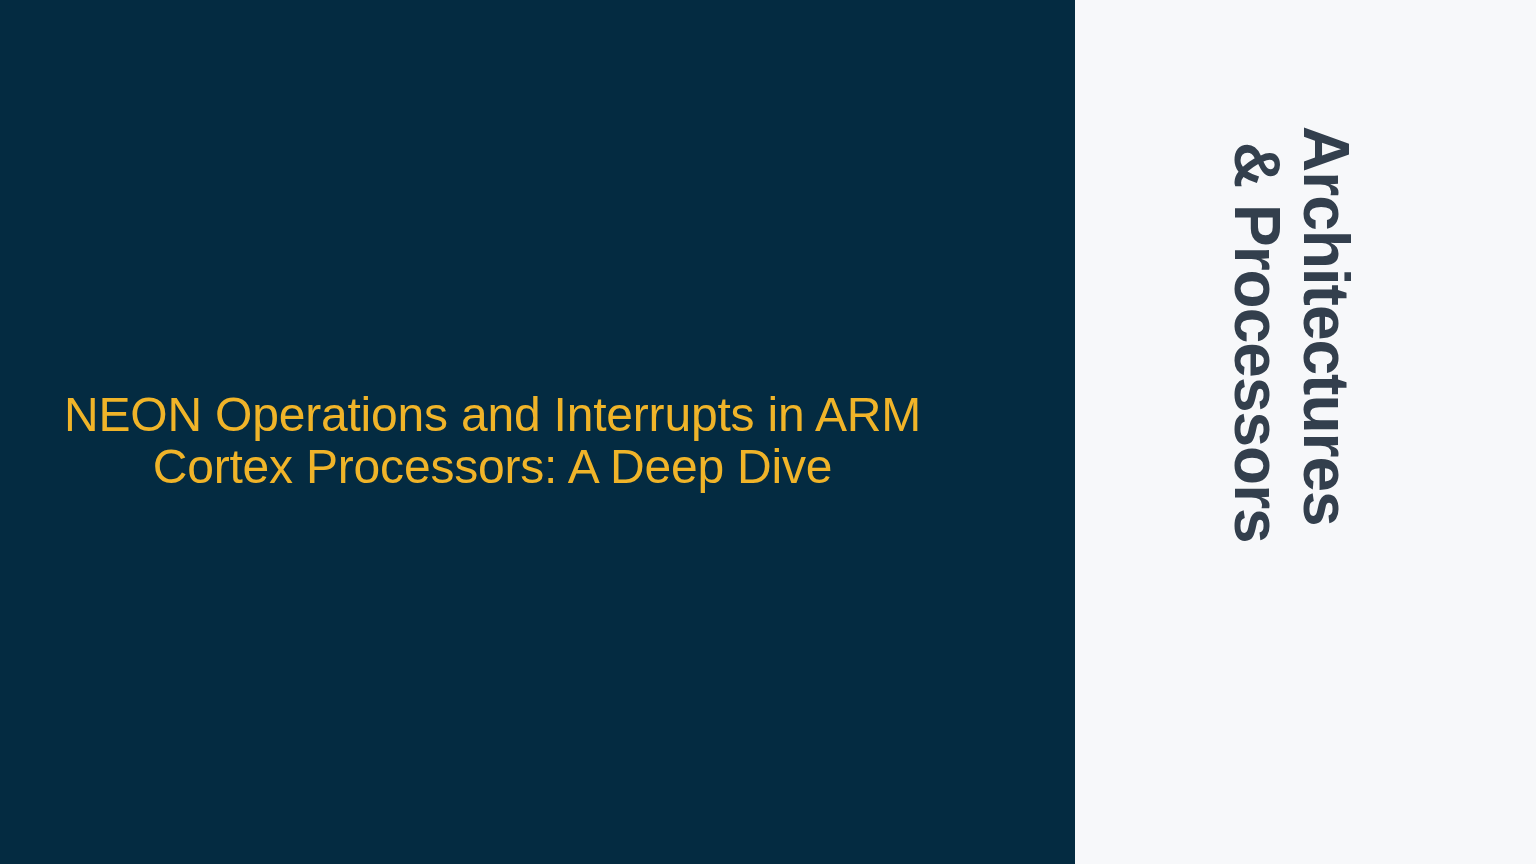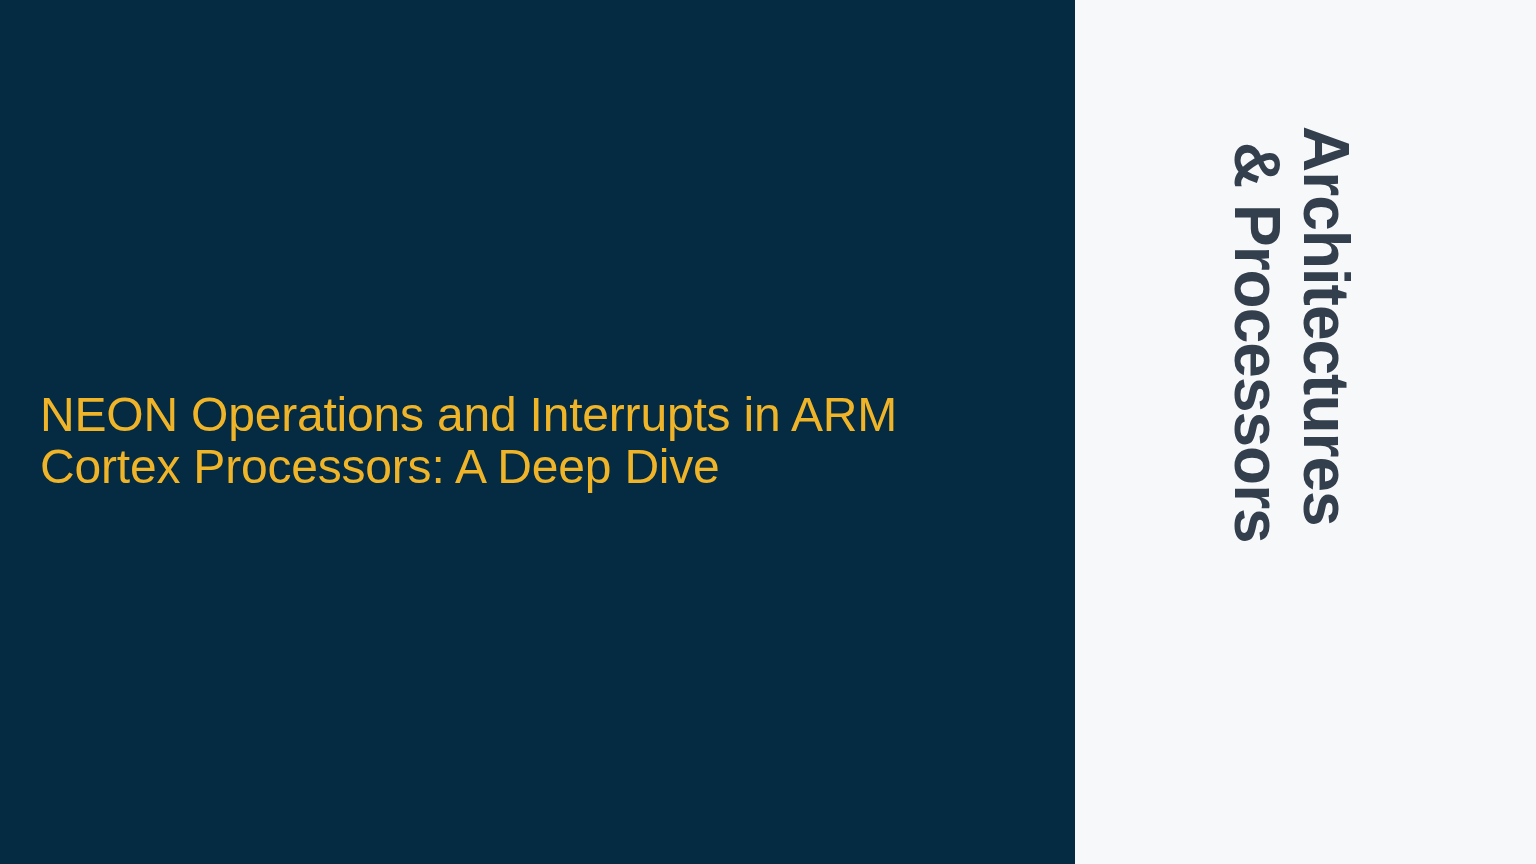--- a/index.html
+++ b/index.html
@@ -30,20 +30,21 @@
     flex:0 0 1075px;
     display:flex;
     align-items:center;
   }
 
   .title-block {
     padding-left:40px;
     padding-right:60px;
     width:1005px;
     margin-top:18px;
+    text-align:center;
   }
 
   .slide-title {
     color:#f0b429;
     font-family:"Liberation Sans", sans-serif;
     font-size:48px;
     font-weight:400;
     line-height:52px;
     letter-spacing:-0.2px;
     white-space:pre-wrap;

